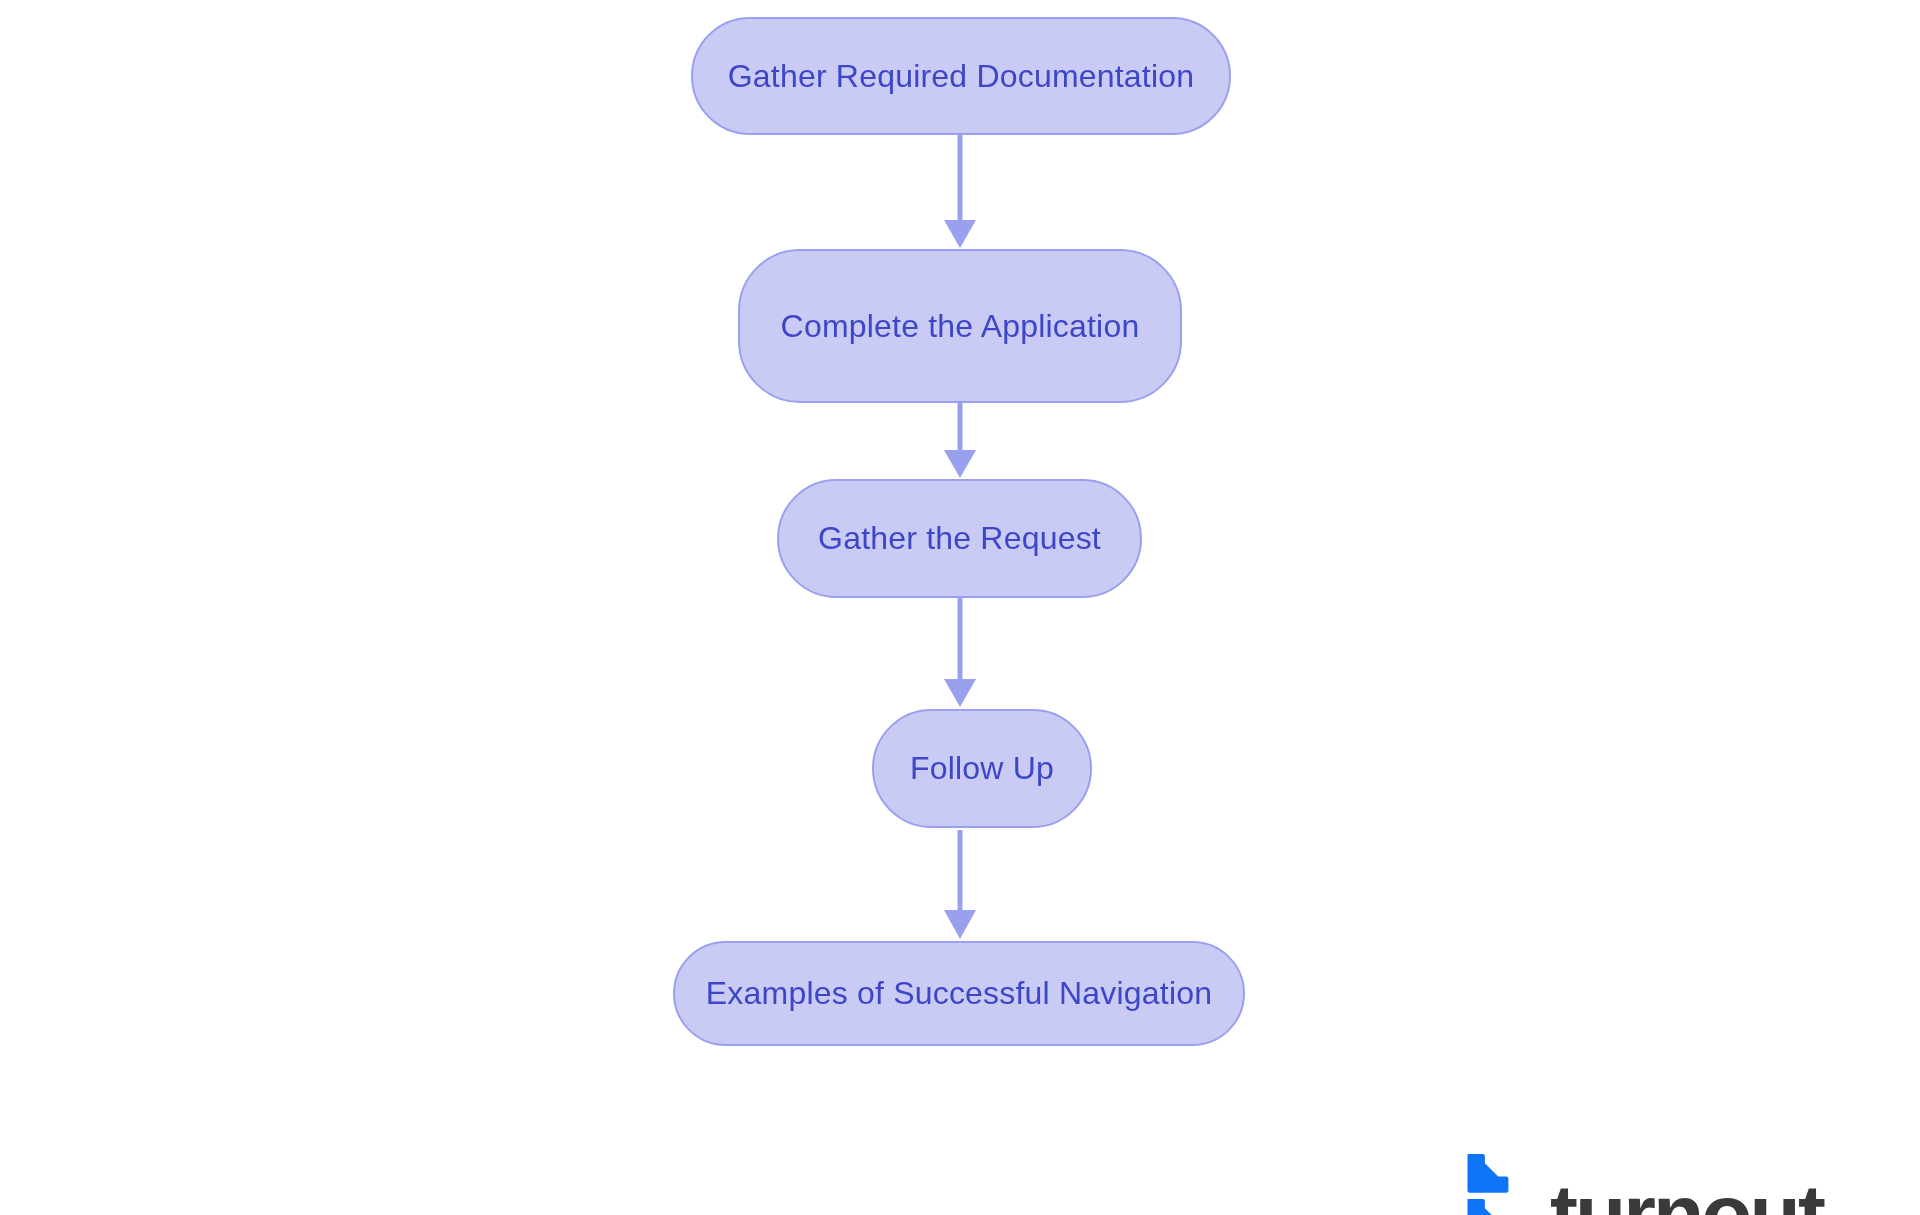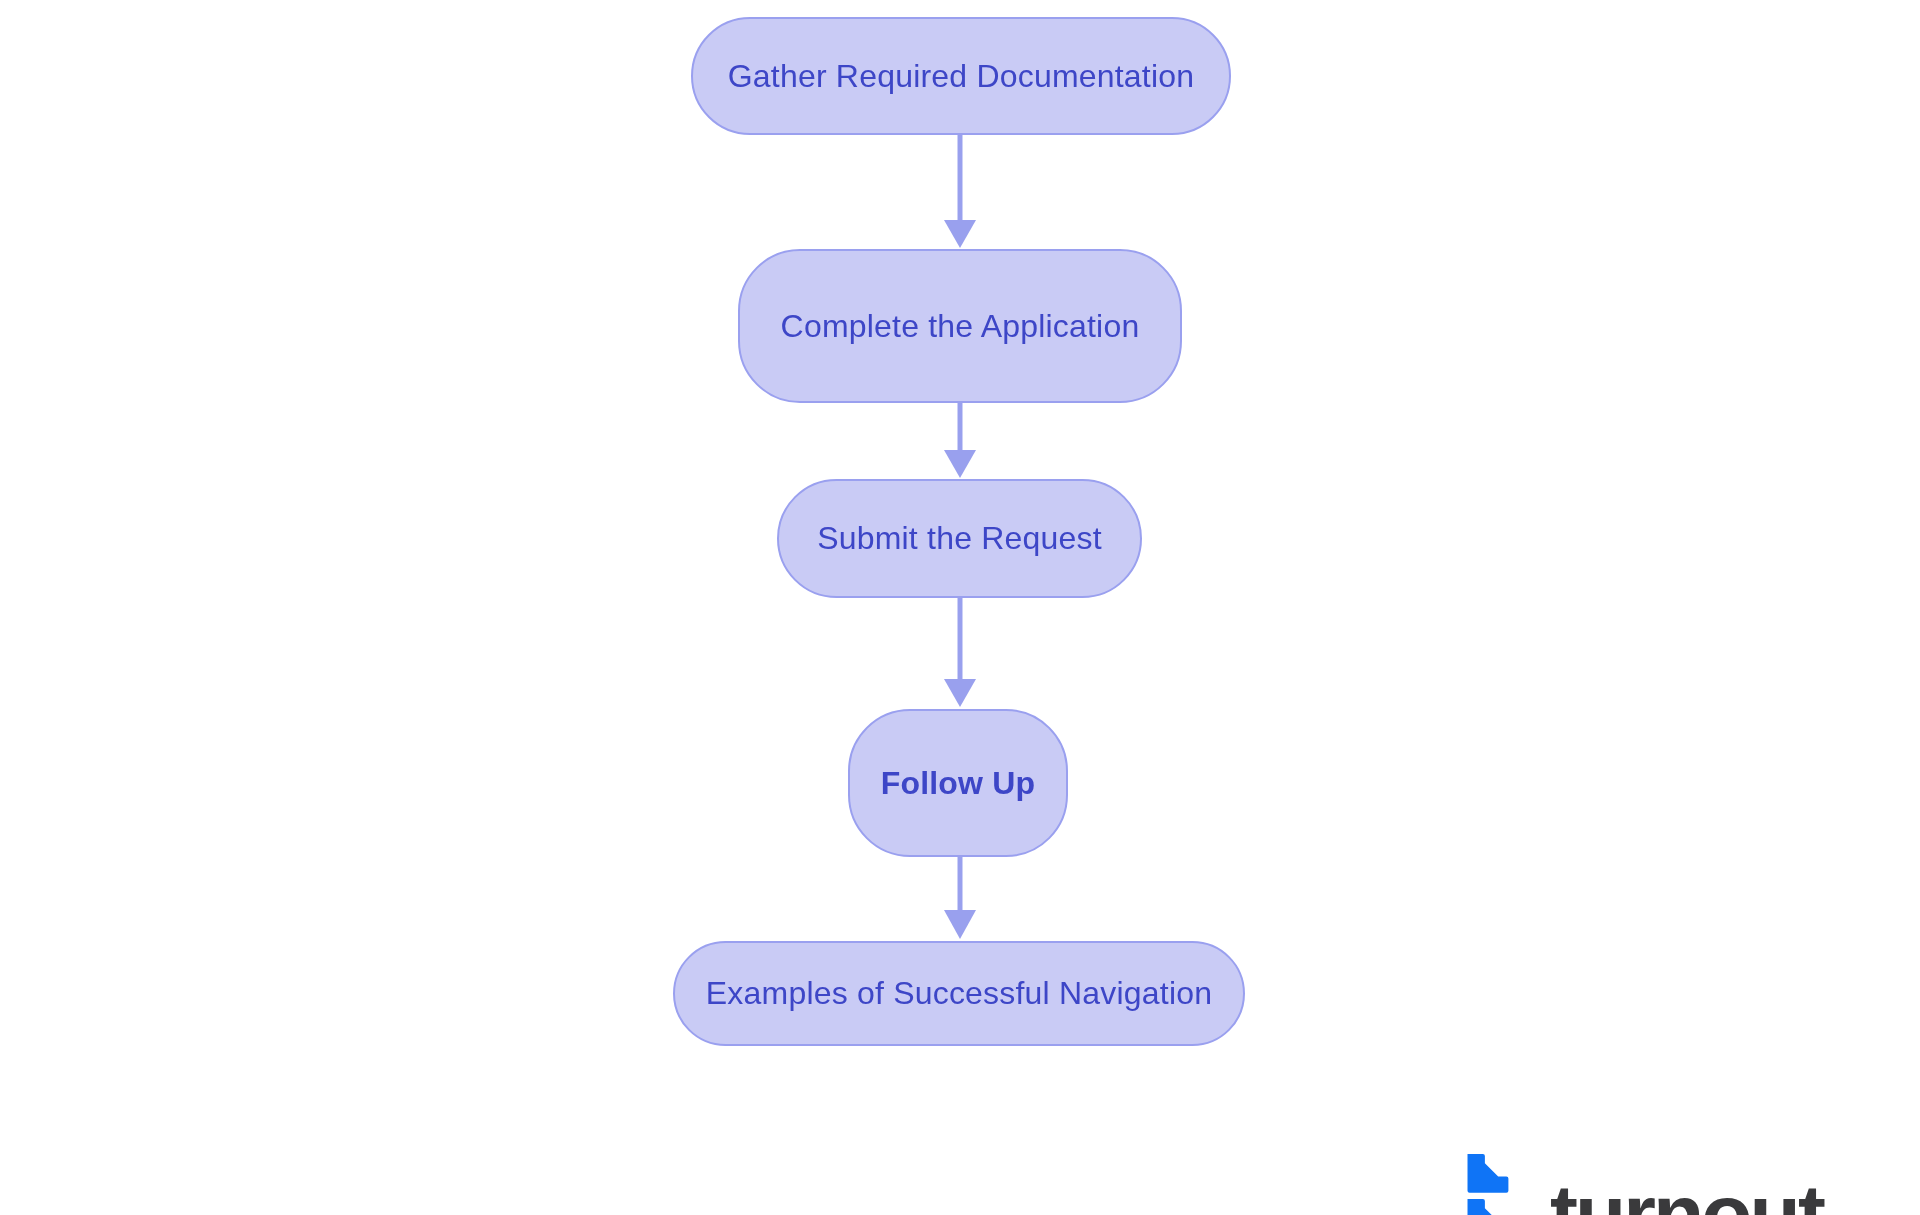--- a/index.html
+++ b/index.html
@@ -39,21 +39,21 @@
     border:2px solid var(--node-border);
     border-radius:62px;
     color:var(--node-text);
     font-size:32px;
     letter-spacing:0.2px;
     white-space:nowrap;
   }
   .n1{left:691px;top:17px;width:540px;height:118px;}
   .n2{left:738px;top:249px;width:444px;height:154px;}
   .n3{left:777px;top:479px;width:365px;height:119px;}
-  .n4{left:848px;top:709px;width:220px;height:148px;font-weight:bold;}
+  .n4{left:872px;top:709px;width:220px;height:119px;}
   .n5{left:673px;top:941px;width:572px;height:105px;}
   .logo{
     position:absolute;
     left:1464px;
     top:1154px;
     width:420px;
     height:100px;
     text-align:right;
   }
   .logo-icon{
@@ -100,21 +100,21 @@
 
   <div class="node n1">
     <span>Gather Required Documentation</span>
   </div>
 
   <div class="node n2">
     <span>Complete the Application</span>
   </div>
 
   <div class="node n3">
-    <span>Submit the Request</span>
+    <span>Gather the Request</span>
   </div>
 
   <div class="node n4">
     <span>Follow Up</span>
   </div>
 
   <div class="node n5">
     <span>Examples of Successful Navigation</span>
   </div>
 

